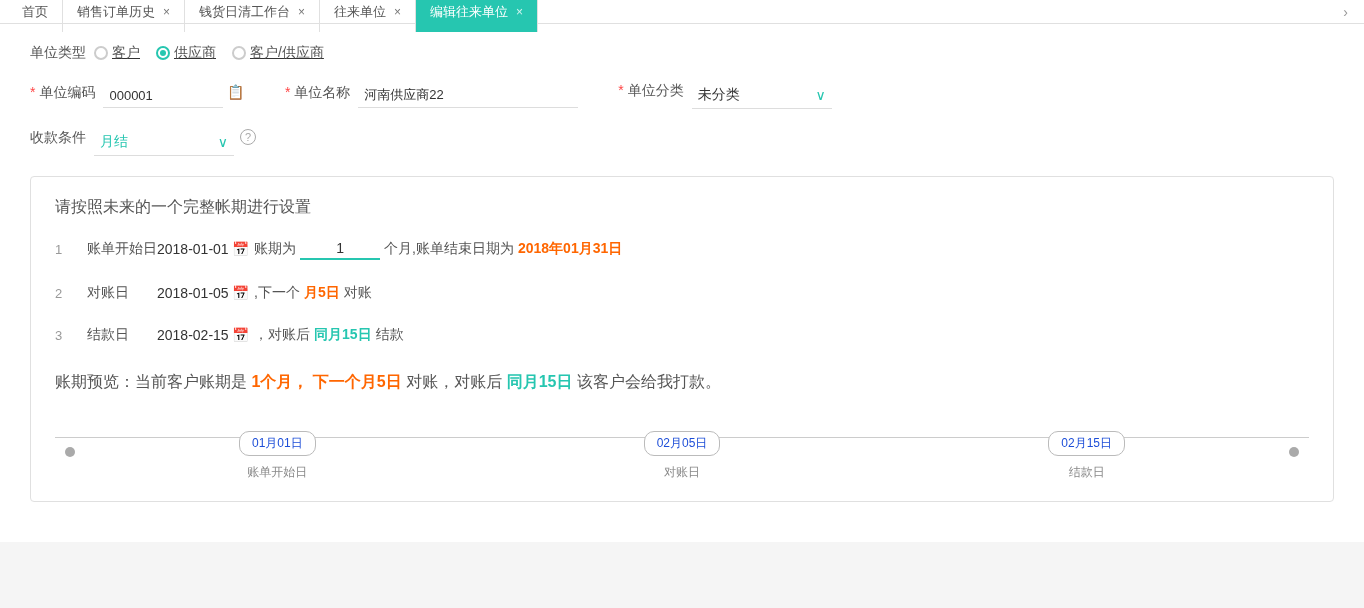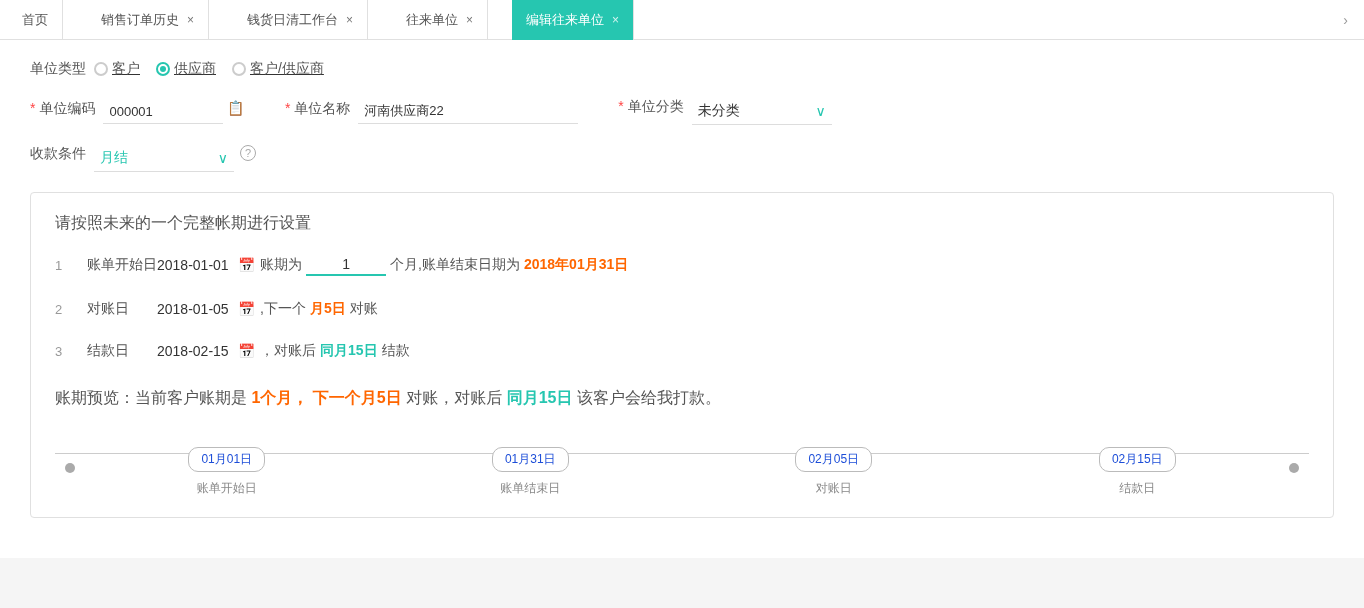--- a/index.html
+++ b/index.html
@@ -4,23 +4,22 @@
   <style>
     * { box-sizing: border-box; margin: 0; padding: 0; }
     body { font-family: 'Microsoft YaHei', Arial, sans-serif; font-size: 14px; color: #333; background: #f5f5f5; }
 
     
     .tab-bar {
       display: flex;
       align-items: center;
       background: #fff;
       border-bottom: 1px solid #e0e0e0;
-      height: 40px;
+      height: 24px;
       padding: 8px 8px;
-      gap: 24px;
     }
     .tab {
       display: flex;
       align-items: center;
       padding: 0 14px;
       height: 40px;
       cursor: pointer;
       color: #555;
       font-size: 13px;
       border-right: 1px solid #e0e0e0;
@@ -174,21 +173,20 @@
       color: #999;
       font-size: 13px;
       margin-right: 12px;
     }
     .period-label {
       width: 70px;
       color: #555;
     }
     .period-date {
       color: #333;
-      margin-right: 6px;
     }
     .period-input {
       border: none;
       border-bottom: 2px solid #26c6b0;
       outline: none;
       font-size: 14px;
       width: 80px;
       text-align: center;
       color: #333;
       padding: 2px 4px;
@@ -385,24 +383,20 @@
 
         <div style="display:flex; flex-direction:column; align-items:center; margin-top:10px;">
           <div class="tl-start-dot"></div>
         </div>
 
         <div class="tl-point">
           <div class="tl-pill">01月01日</div>
           <div class="tl-label">账单开始日</div>
         </div>
 
-        <div class="tl-point">
-          <div class="tl-pill">01月31日</div>
-          <div class="tl-label">账单结束日</div>
-        </div>
 
         <div class="tl-point">
           <div class="tl-pill">02月05日</div>
           <div class="tl-label">对账日</div>
         </div>
 
         <div class="tl-point">
           <div class="tl-pill">02月15日</div>
           <div class="tl-label">结款日</div>
         </div>

